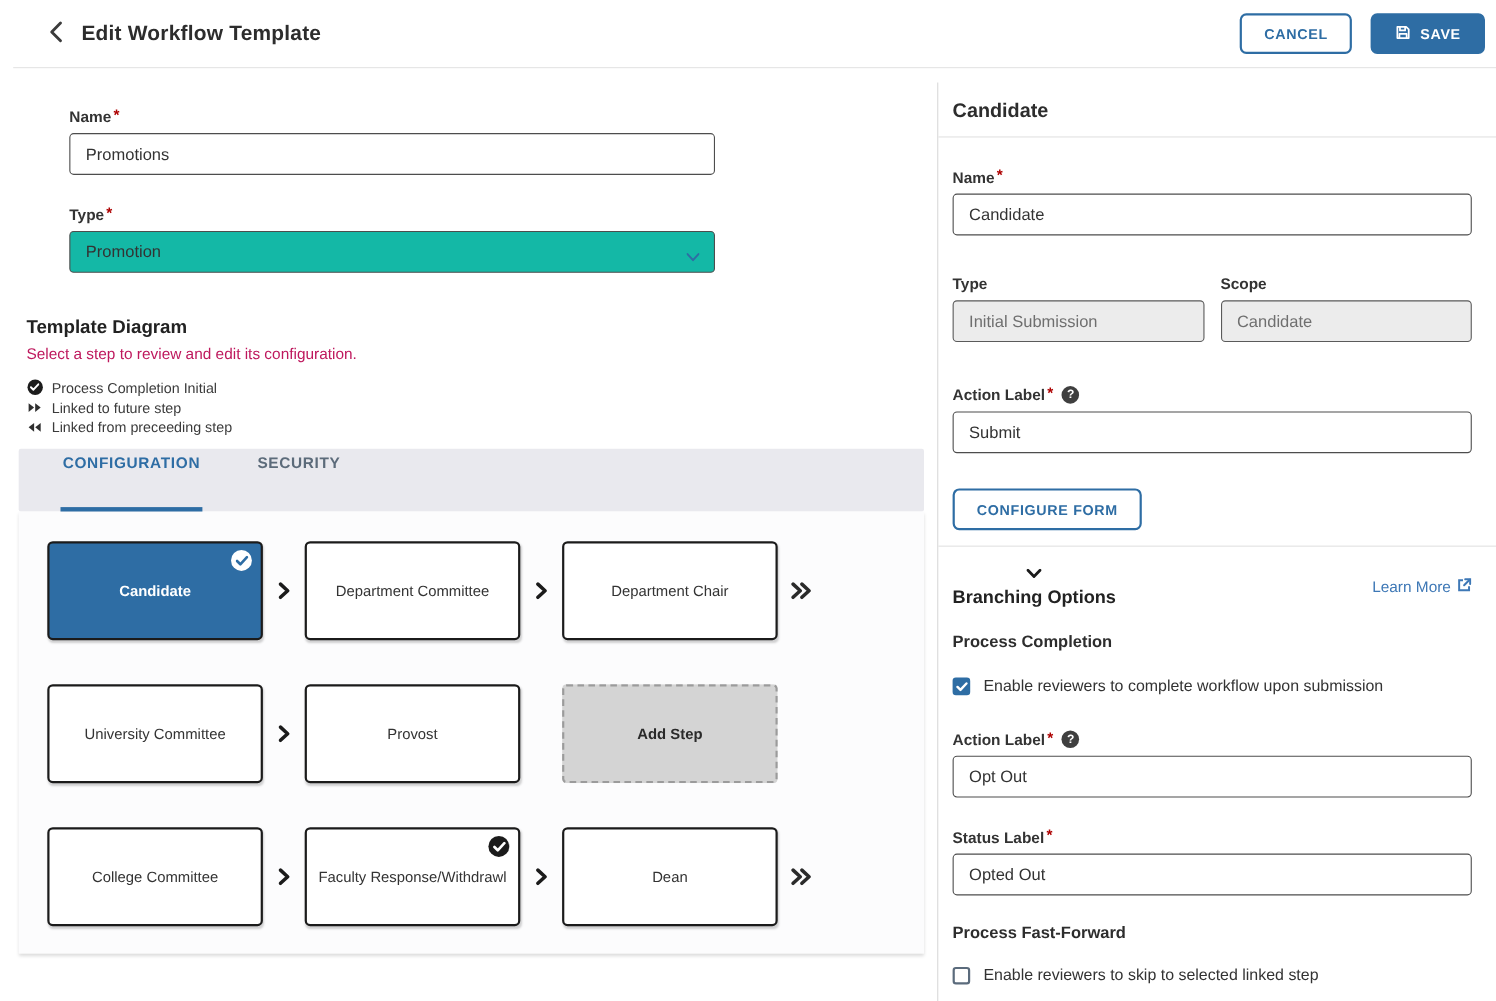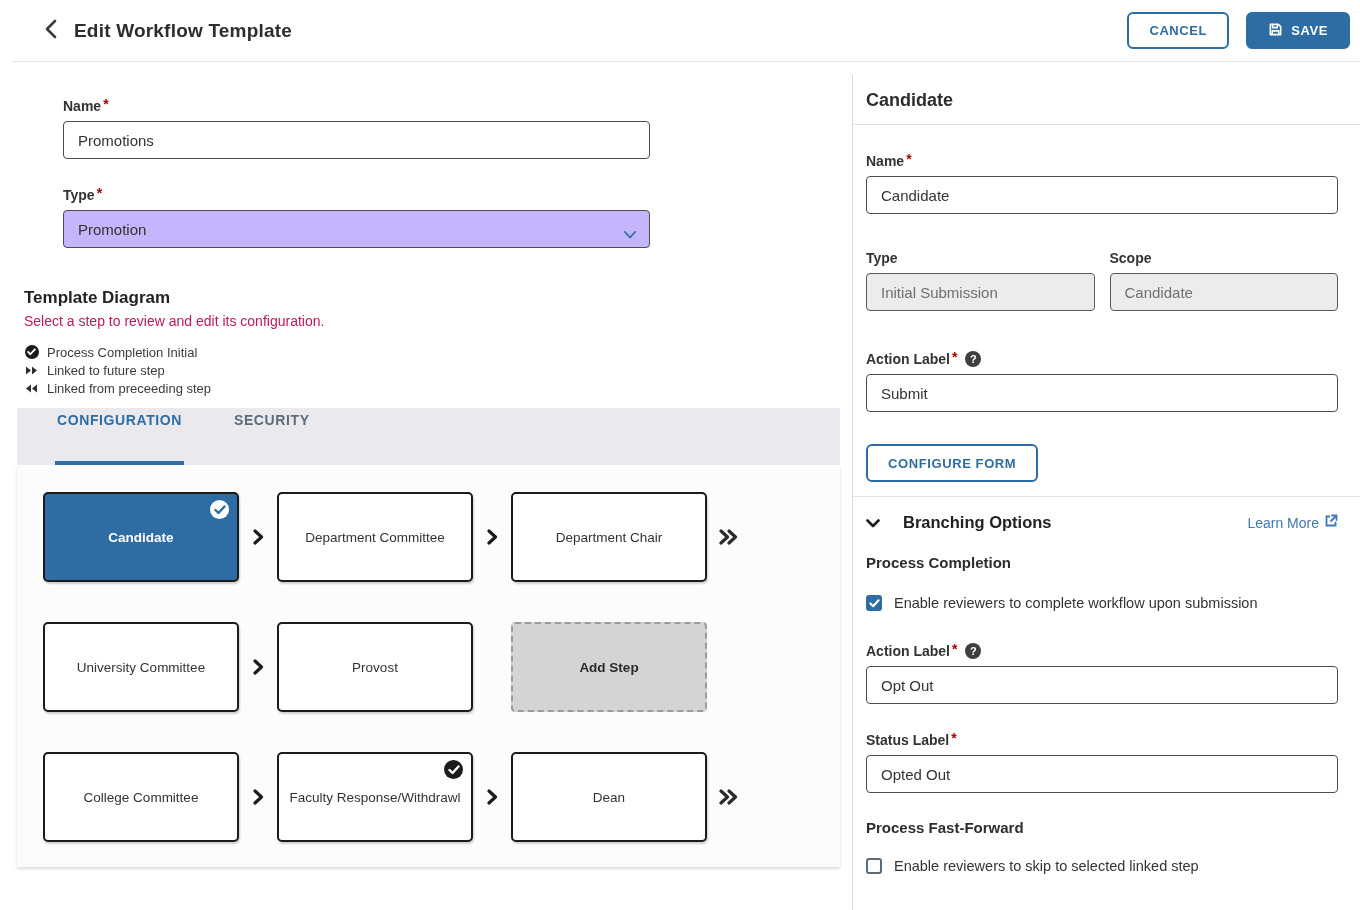--- a/index.html
+++ b/index.html
@@ -26,21 +26,21 @@
 
   
   .tpl-form { margin:36px 0 0 46px; width:587px; }
   .field-label { font-size:14px; font-weight:bold; color:#333; margin-bottom:7px; display:flex; align-items:flex-start; gap:2px; }
   .req { color:#ad0000; font-weight:bold; font-size:14px; line-height:12px; }
   .text-input { width:100%; height:38px; border:1px solid #4d4d4d; border-radius:4px;
     padding:0 14px; font-size:15px; color:#333; font-family:inherit; background:#fff; }
   .text-input:disabled { background:#ececec; color:#6f6f6f; border-color:#5a5a5a; }
   .field { margin-bottom:28px; }
   .select { position:relative; width:100%; height:38px; border:1px solid #4d4d4d; border-radius:4px;
-    display:flex; align-items:center; padding:0 14px; font-size:15px; cursor:pointer; background:#c4b5fd; }
+    display:flex; align-items:center; padding:0 14px; font-size:15px; cursor:pointer; background:#14b8a6; }
   .select .caret { position:absolute; right:13px; top:14px; }
 
   
   .diagram-head { margin:40px 0 0 7px; }
   .diagram-title { font-size:17px; font-weight:bold; color:#222; }
   .diagram-sub { font-size:14px; color:#be185d; margin-top:5px; }
   .legend { margin:15px 0 0 7px; font-size:13px; color:#3b3b3b; }
   .legend-row { display:flex; align-items:center; gap:8px; margin-bottom:2px; height:16px; }
   .legend-ico { width:15px; display:inline-flex; justify-content:center; }
   .chk-circle { width:14px; height:14px; border-radius:50%; background:#1c1c1c;
@@ -78,21 +78,21 @@
   .f-name { margin-top:28px; }
   .two-col { display:flex; gap:15px; margin-top:36px; }
   .two-col > div { flex:1; }
   .f-action { margin-top:40px; }
   .help-ico { width:16px; height:16px; border-radius:50%; background:#3f3f3f; color:#fff;
     font-size:11px; font-weight:bold; display:inline-flex; align-items:center; justify-content:center;
     margin-left:6px; cursor:pointer; }
   .configure-btn { margin-top:32px; height:38px; }
   .panel-divider { border:none; border-top:1px solid #e2e2e2; margin:14px 0 0 -13px; width:507px; }
   .branch-head { margin-top:16px; display:flex; align-items:center; justify-content:space-between; }
-  .branch-title-wrap { display:flex; align-items:center; gap:23px; cursor:pointer; }
+  .branch-title-wrap { display:flex; align-items:center; gap:3px; cursor:pointer;flex-direction:column; }
   .branch-title { font-size:16.5px; font-weight:bold; color:#222; }
   .learn-more { display:flex; align-items:center; gap:5px; color:#3e78b6; font-size:14px;
     text-decoration:none; cursor:pointer; }
   .sub-head { font-size:15px; font-weight:bold; color:#2d2d2d; margin-top:22px; }
   .chk-row { display:flex; align-items:flex-end; gap:12px; margin-top:24px; cursor:pointer; }
   .chk-box { width:16px; height:16px; border-radius:3px; flex:0 0 auto;
     display:flex; align-items:center; justify-content:center; }
   .chk-box.checked { background:#2e6da4; }
   .chk-box.unchecked { background:#fff; border:2px solid #5b6b7c; }
   .chk-label { font-size:14.5px; color:#333; }

